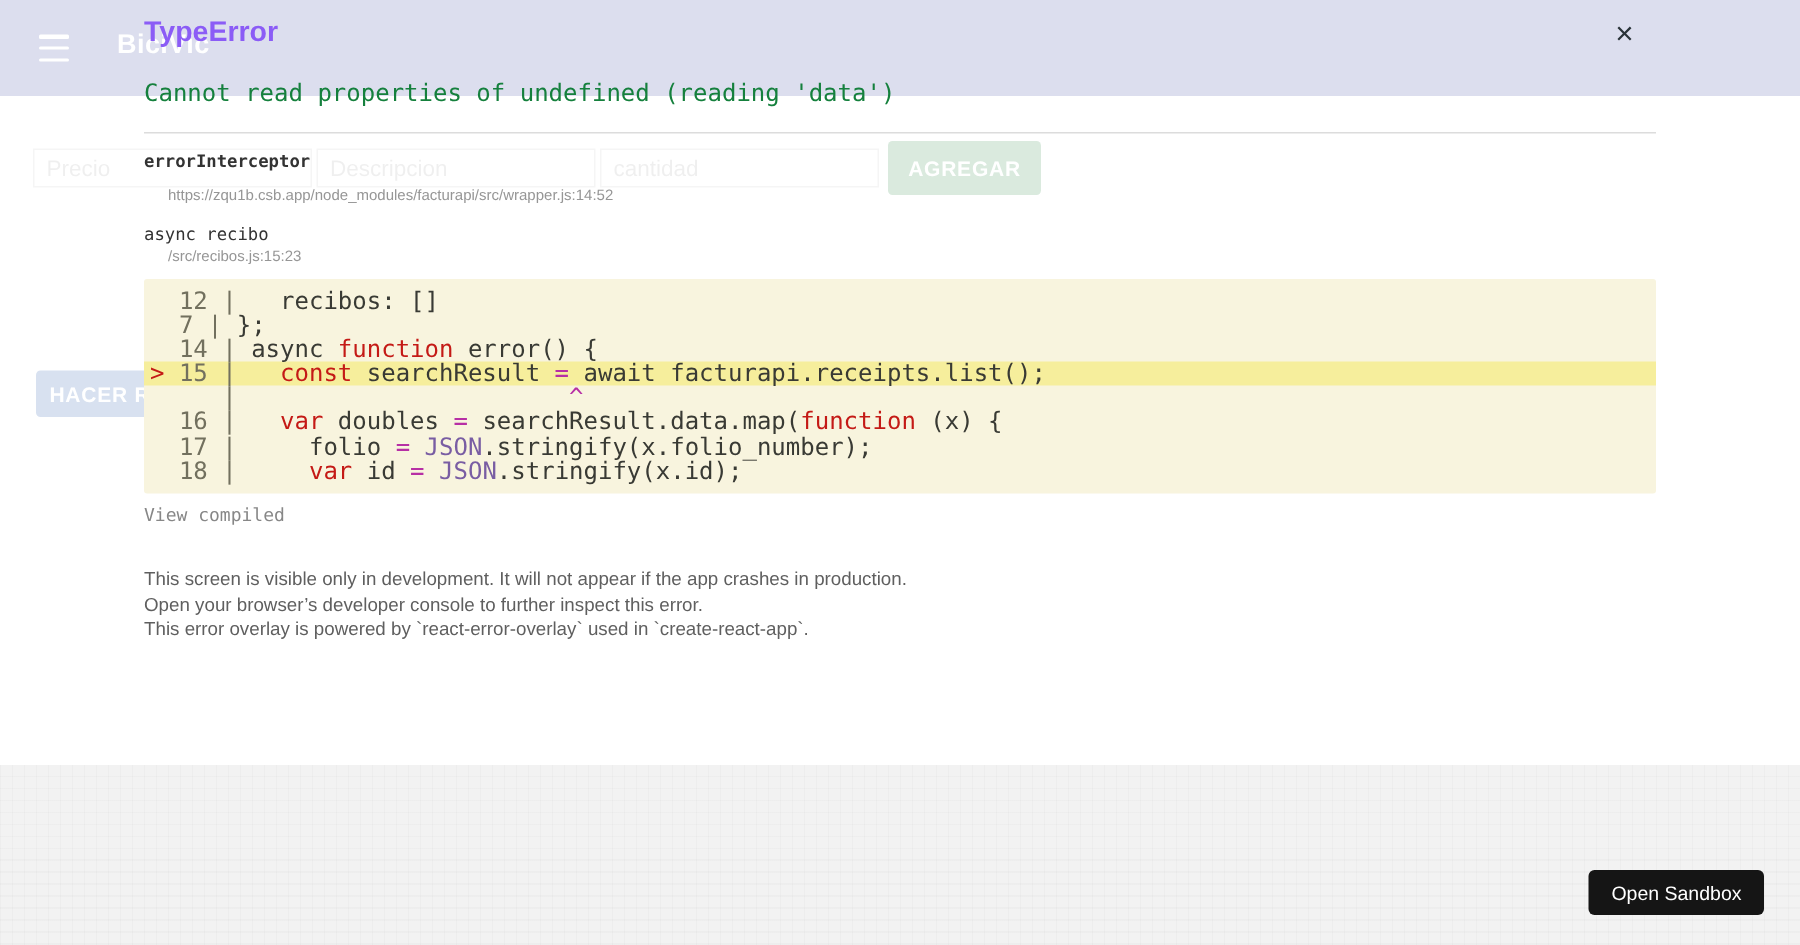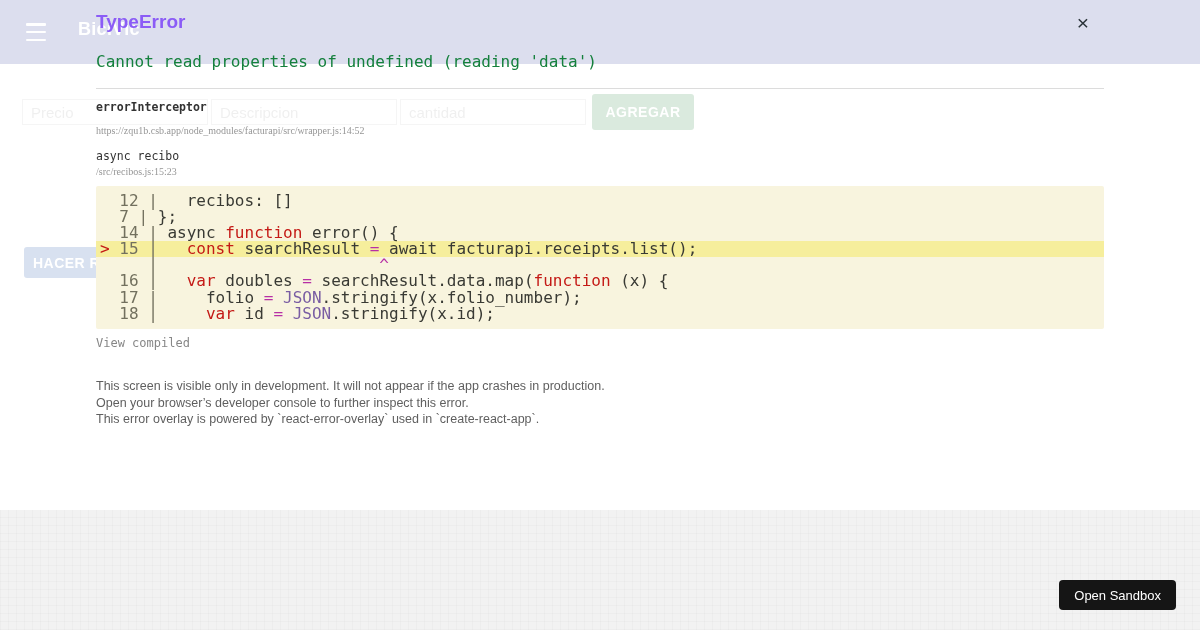--- a/index.html
+++ b/index.html
@@ -26,21 +26,21 @@
   .white-overlay { position: absolute; left: 0; top: 0; width: 1200px; height: 510px; background: rgba(255,255,255,0.84); z-index: 5; }
 
   
   .error-content { position: absolute; left: 96px; top: 0; width: 1008px; height: 510px; z-index: 10; }
   .close-btn { position: absolute; right: 9px; top: 11px; width: 24px; height: 24px; border: none; background: transparent; color: #293238; font-size: 21px; line-height: 24px; text-align: center; cursor: pointer; font-family: "Liberation Sans", sans-serif; }
   .err-title { position: absolute; left: 0; top: 11px; font-size: 19px; font-weight: bold; color: #8b5cf6; font-family: "Liberation Sans", sans-serif; }
   .err-message { position: absolute; left: 0; top: 52px; font-family: "DejaVu Sans Mono", "Liberation Mono", monospace; font-size: 16px; color: #15803d; white-space: pre; }
   .err-divider { position: absolute; left: 0; top: 88px; width: 1008px; height: 1px; background: #dcdcdc; }
 
   .frame-fn { position: absolute; left: 0; font-family: "DejaVu Sans Mono", "Liberation Mono", monospace; font-size: 11.5px; color: #333333; }
-  .frame-loc { position: absolute; left: 0; font-family: Liberation Serif, serif; font-size: 10px; color: #969696; }
+  .frame-loc { position: absolute; left: 16px; font-family: Liberation Sans, sans-serif; font-size: 10px; color: #969696; }
   #frame1-fn { top: 100px; font-weight: bold; } #frame1-loc { top: 125px; }
   #frame2-fn { top: 149px; } #frame2-loc { top: 166px; }
 
   .code-block { position: absolute; left: 0; top: 186px; width: 1008px; background: #f8f4de; padding: 7px 0; border-radius: 2px; }
   .code-line { font-family: "DejaVu Sans Mono", "Liberation Mono", monospace; font-size: 16px; line-height: 16.1px; white-space: pre; padding-left: 4px; color: #393a34; }
   .code-line.highlight { background: #f6ee9c; }
   .tok-plain   { color: #393a34; }
   .tok-gutter  { color: #72705e; }
   .tok-marker  { color: #c41a16; }
   .tok-keyword { color: #c41a16; }

